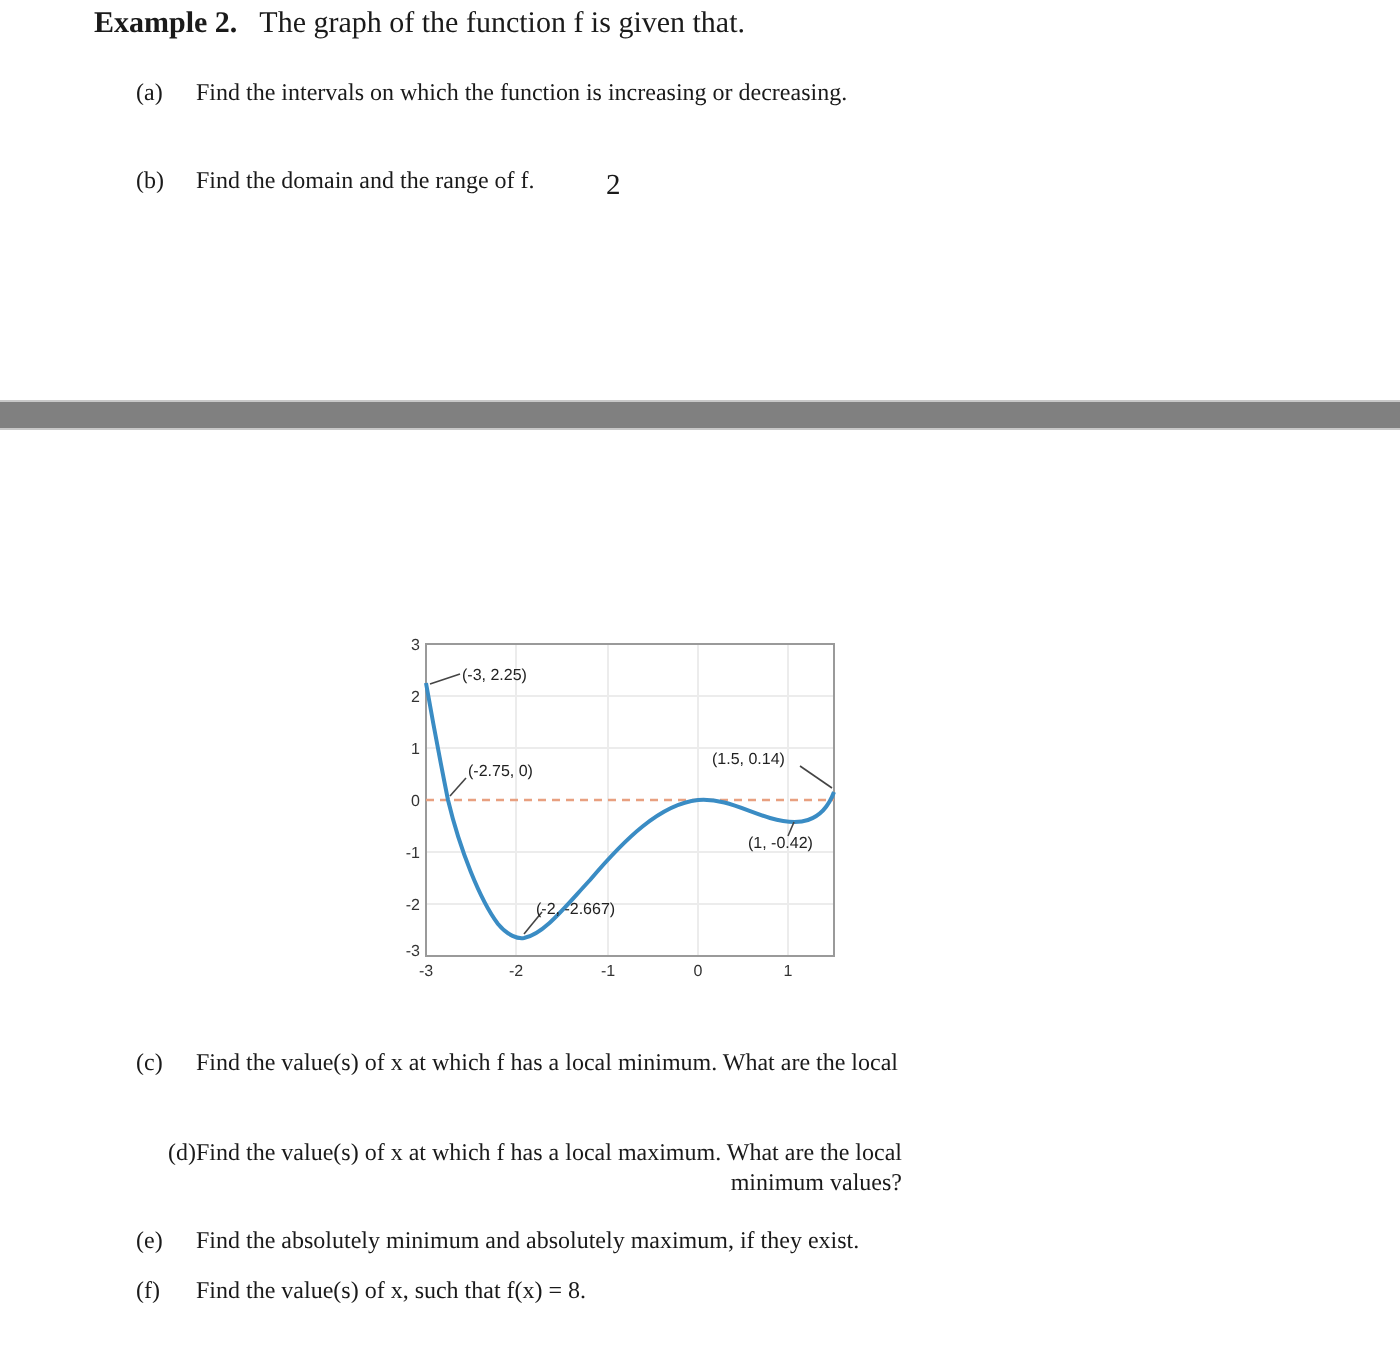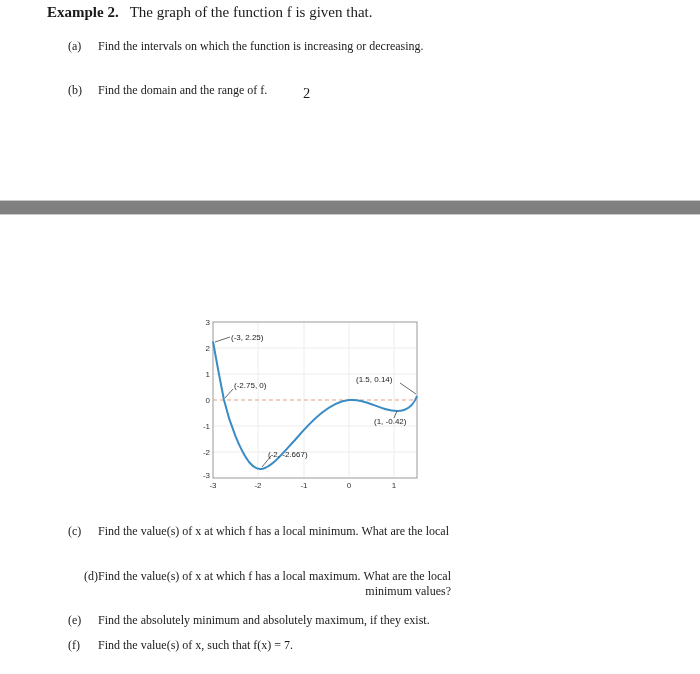--- a/index.html
+++ b/index.html
@@ -91,14 +91,14 @@
   <span class="lbl">(c)</span><span>Find the value(s) of x at which f has a local minimum.  What are the local</span>
 </div>
 <div class="item" style="top:569px;text-align:right;">
   <span class="lbl">(d)</span><span>Find the value(s) of x at which f has a local maximum.  What are the local</span>
   <span class="cont">minimum values?</span>
 </div>
 <div class="item" style="top:613px;">
   <span class="lbl">(e)</span><span>Find the absolutely minimum and absolutely maximum, if they exist.</span>
 </div>
 <div class="item" style="top:638px;">
-  <span class="lbl">(f)</span><span>Find the value(s) of x, such that f(x) = 7.</span>
+  <span class="lbl">(f)</span><span>Find the value(s) of x, such that f(x) = 8.</span>
 </div>
 
 </body></html>

